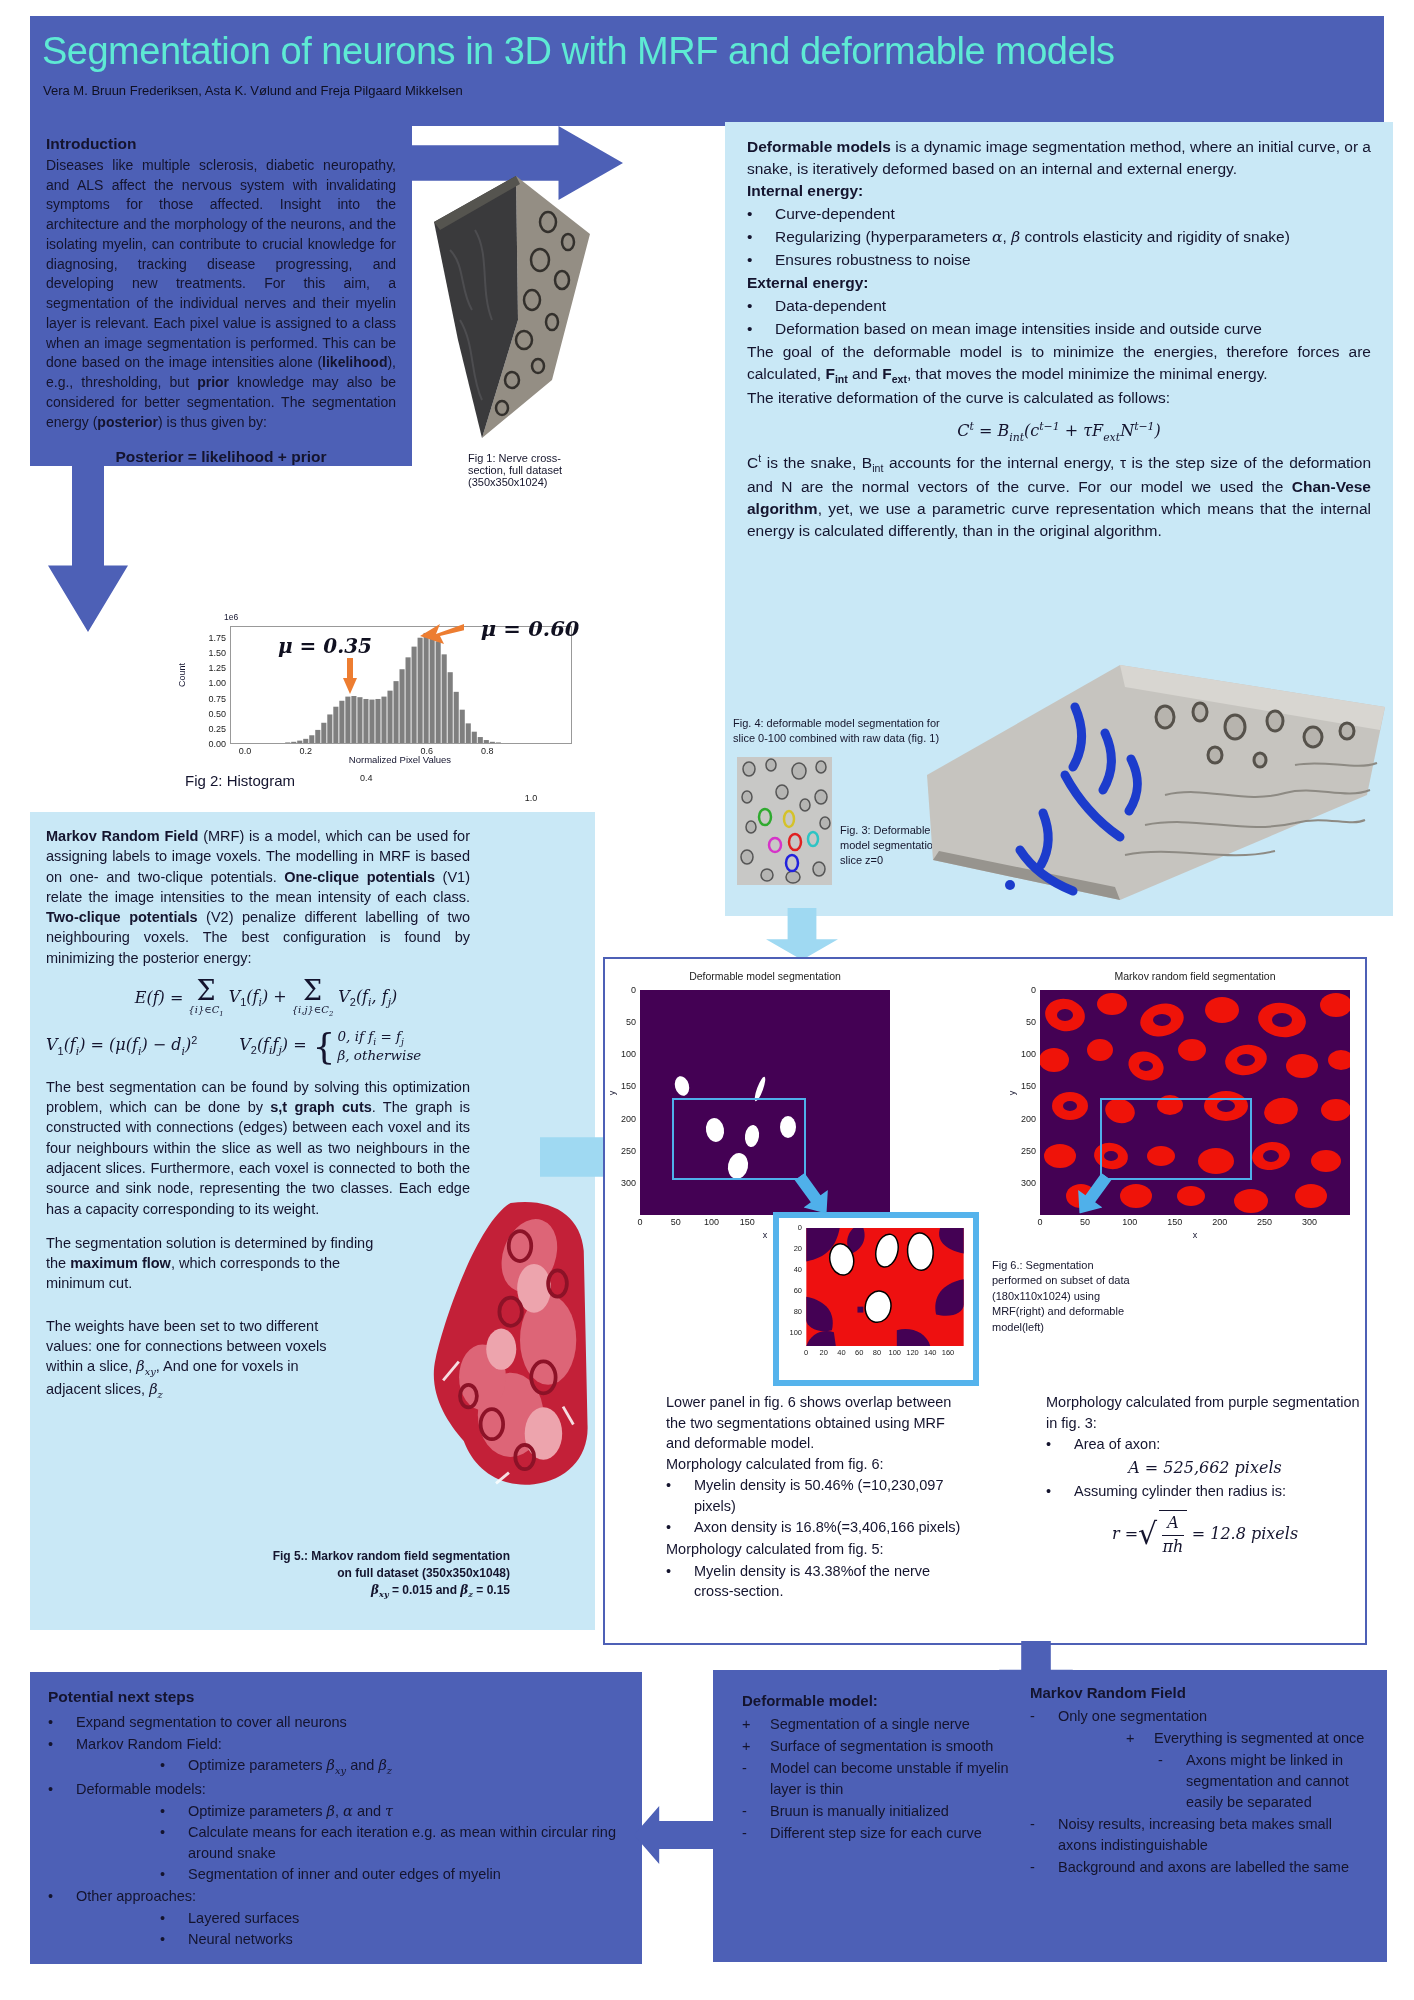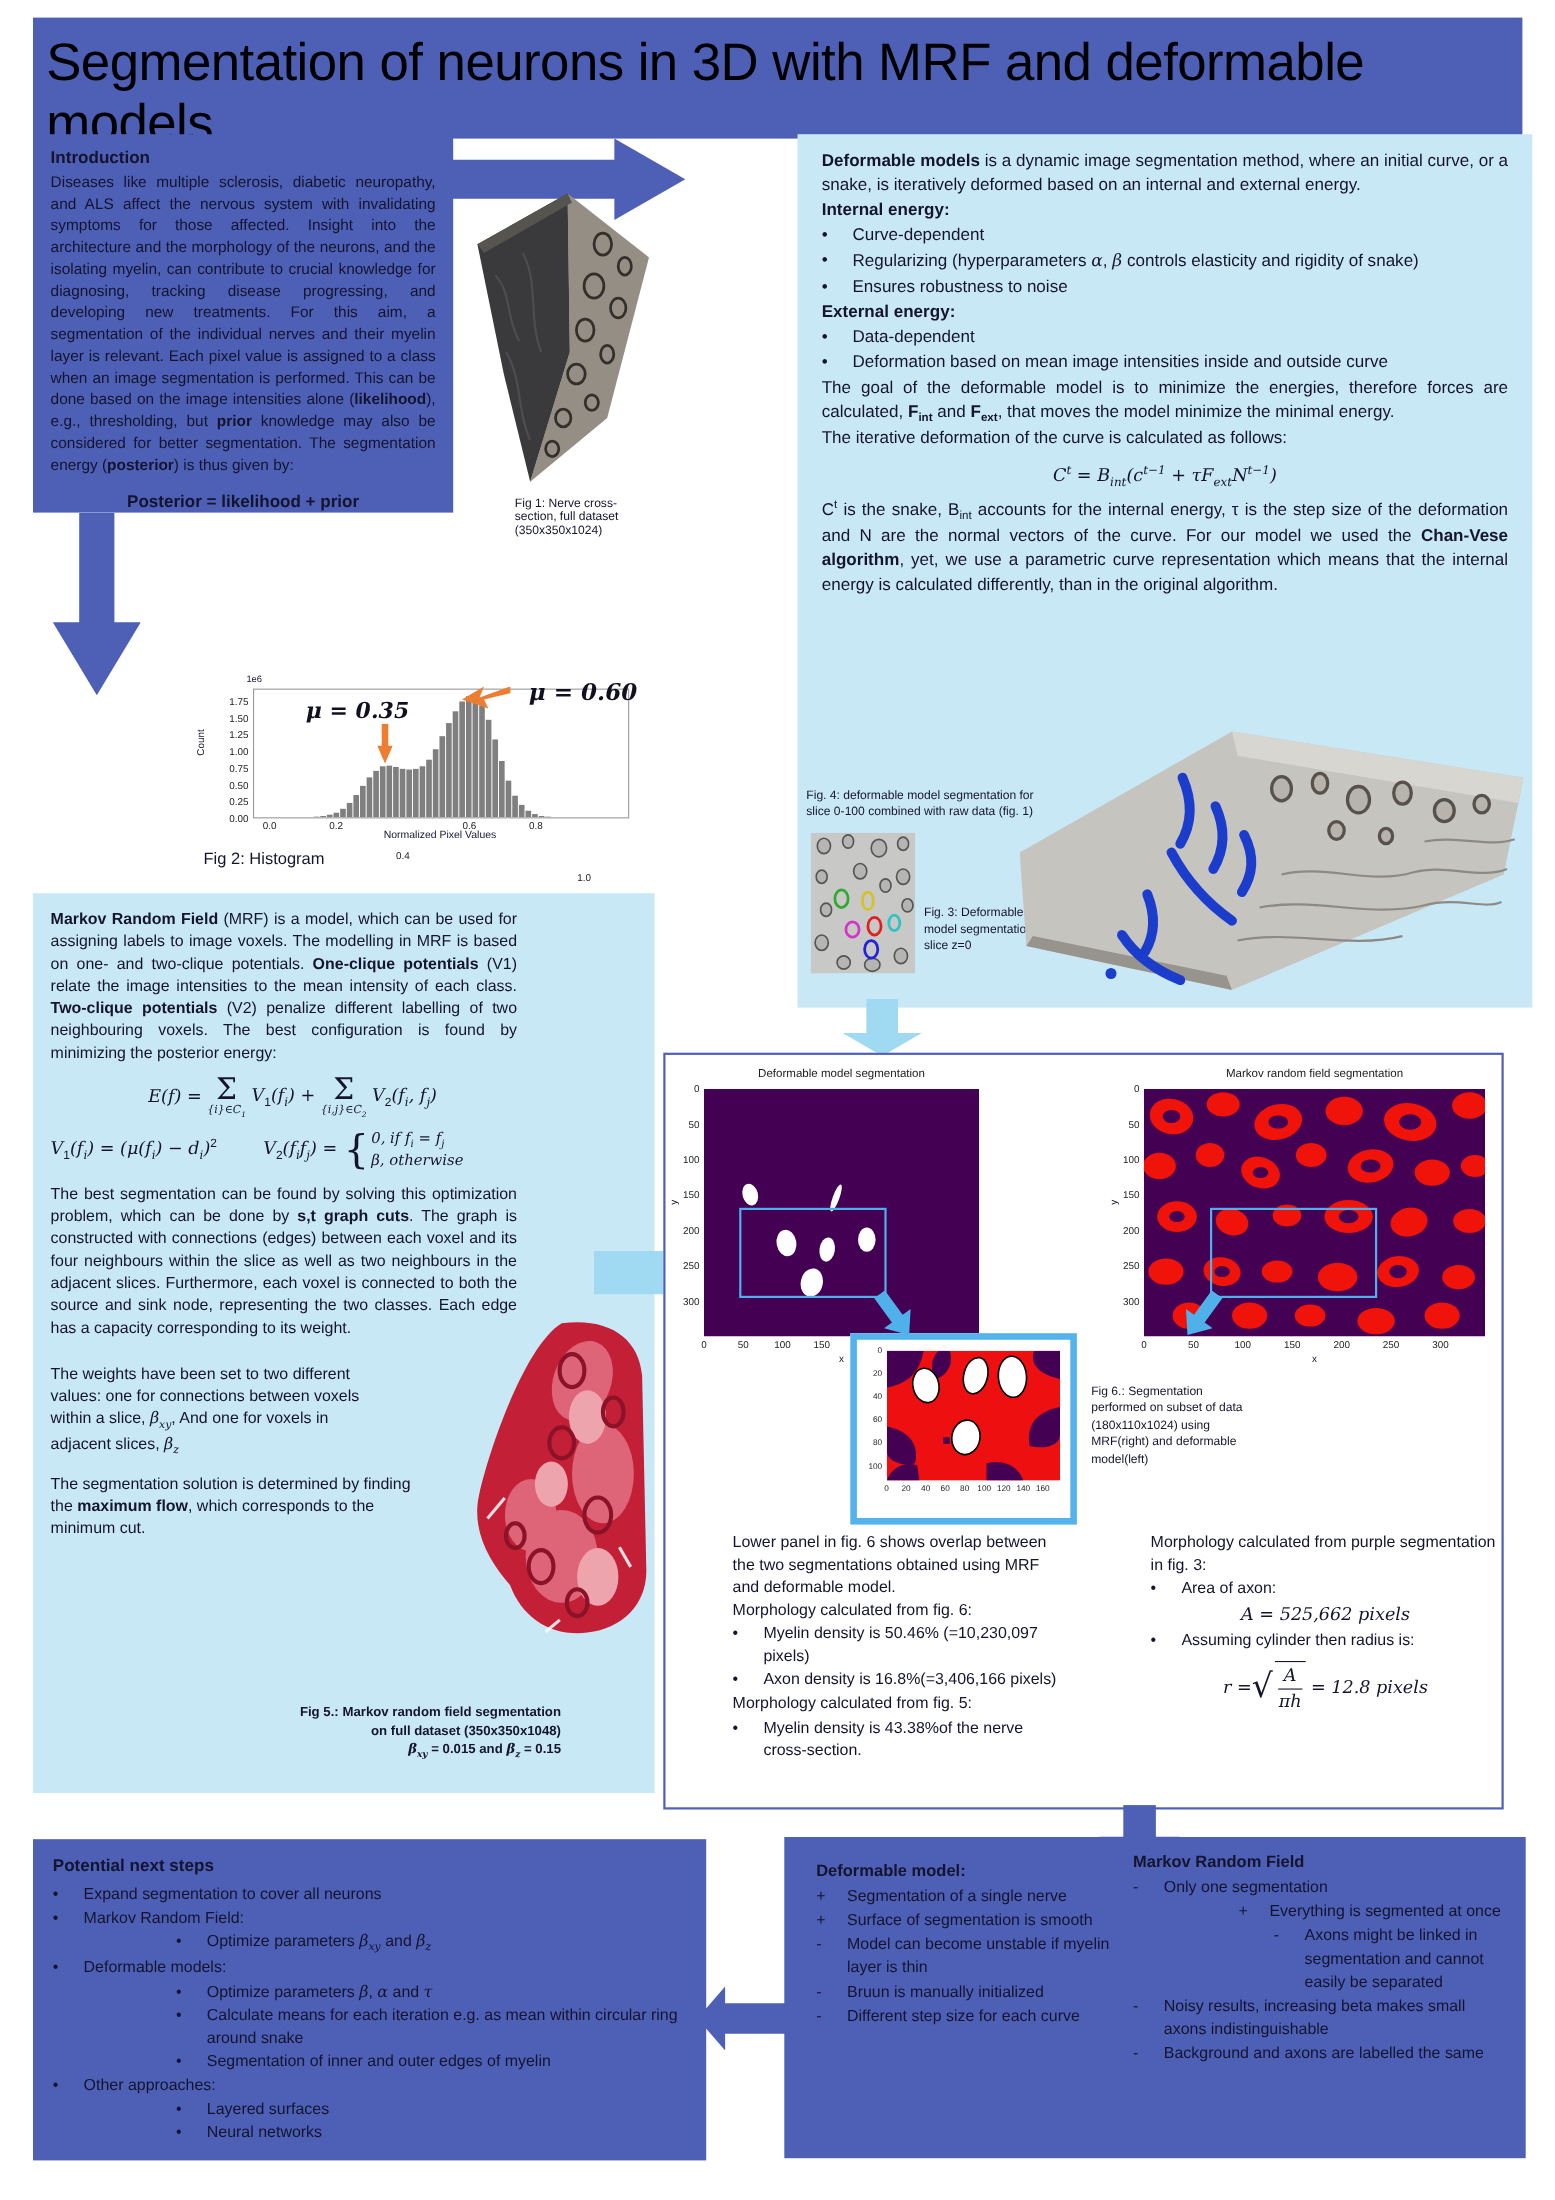--- a/index.html
+++ b/index.html
@@ -1,21 +1,21 @@
 <!DOCTYPE html>
 <html><head>
 <meta charset="utf-8">
 <style>
   html,body{margin:0;padding:0;background:#ffffff;}
   body{font-family:"Liberation Sans",sans-serif;color:#14142e;}
   .poster{position:relative;width:1414px;height:2000px;background:#fff;overflow:hidden;}
   .abs{position:absolute;}
   .royal{background:#4d60b6;}
   .lightblue{background:#c9e8f6;}
-  .title{font-size:48px;color:#000000;letter-spacing:-0.5px;}
+  .title{font-size:38px;color:#5eead4;letter-spacing:-0.5px;}
   .authors{font-size:13px;color:#101022;margin-top:10px;}
   .h{font-weight:bold;}
   .just{text-align:justify;}
   .it{font-style:italic;font-family:"DejaVu Serif","Liberation Serif",serif;}
   .sb{vertical-align:sub;font-size:68%;}
   .sp{vertical-align:super;font-size:68%;}
   .serif{font-family:"DejaVu Serif","Liberation Serif",serif;}
   .li{display:flex;align-items:flex-start;margin:1px 0;}
   .li .m{flex:0 0 28px;}
   .li .t{flex:1;}
@@ -175,22 +175,22 @@
       <span style="display:inline-flex;align-items:center;margin-left:42px;font-size:16px;">
         <span><span class="it">V</span><span class="sb">2</span><span class="it">(f</span><span class="it sb">i</span><span class="it">f</span><span class="it sb">j</span><span class="it">) =</span></span>
         <span class="brace">{</span>
         <span class="cases">
           <span><span class="it">0, if f</span><span class="it sb">i</span><span class="it"> = f</span><span class="it sb">j</span></span>
           <span><span class="it">β, otherwise</span></span>
         </span>
       </span>
     </div>
     <div class="just" style="width:424px;font-size:14.5px;line-height:1.4;margin-top:10px;"><span>The best segmentation can be found by solving this optimization problem, which can be done by </span><b>s,t graph cuts</b><span>. The graph is constructed with connections (edges) between each voxel and its four neighbours within the slice as well as two neighbours in the adjacent slices. Furthermore, each voxel is connected to both the source and sink node, representing the two classes. Each edge has a capacity corresponding to its weight.</span></div>
+    <div style="width:350px;font-size:14.5px;line-height:1.4;margin-top:14px;"><span>The segmentation solution is determined by finding the </span><b>maximum flow</b><span>, which corresponds to the minimum cut.</span></div>
     <div style="width:300px;font-size:14.5px;line-height:1.4;margin-top:22px;"><span>The weights have been set to two different values: one for connections between voxels within a slice, </span><span class="it">β</span><span class="it sb">xy</span><span>, And one for voxels in adjacent slices, </span><span class="it">β</span><span class="it sb">z</span></div>
-    <div style="width:350px;font-size:14.5px;line-height:1.4;margin-top:14px;"><span>The segmentation solution is determined by finding the </span><b>maximum flow</b><span>, which corresponds to the minimum cut.</span></div>
   </div>
 
   <svg class="abs" style="left:370px;top:1192px;" width="225" height="305" viewBox="0 0 240 310">
     <path d="M150,4 C195,-2 225,18 228,55 L232,240 C234,275 210,300 175,304 C140,308 112,290 100,258 C80,235 62,205 70,170 C80,125 115,25 150,4 Z" fill="#c32038"></path>
     <g fill="#dd6577">
       <ellipse cx="170" cy="60" rx="28" ry="40" transform="rotate(20 170 60)"></ellipse>
       <ellipse cx="190" cy="150" rx="30" ry="48"></ellipse>
       <ellipse cx="150" cy="230" rx="35" ry="45"></ellipse>
       <ellipse cx="120" cy="190" rx="25" ry="35"></ellipse>
     </g>

